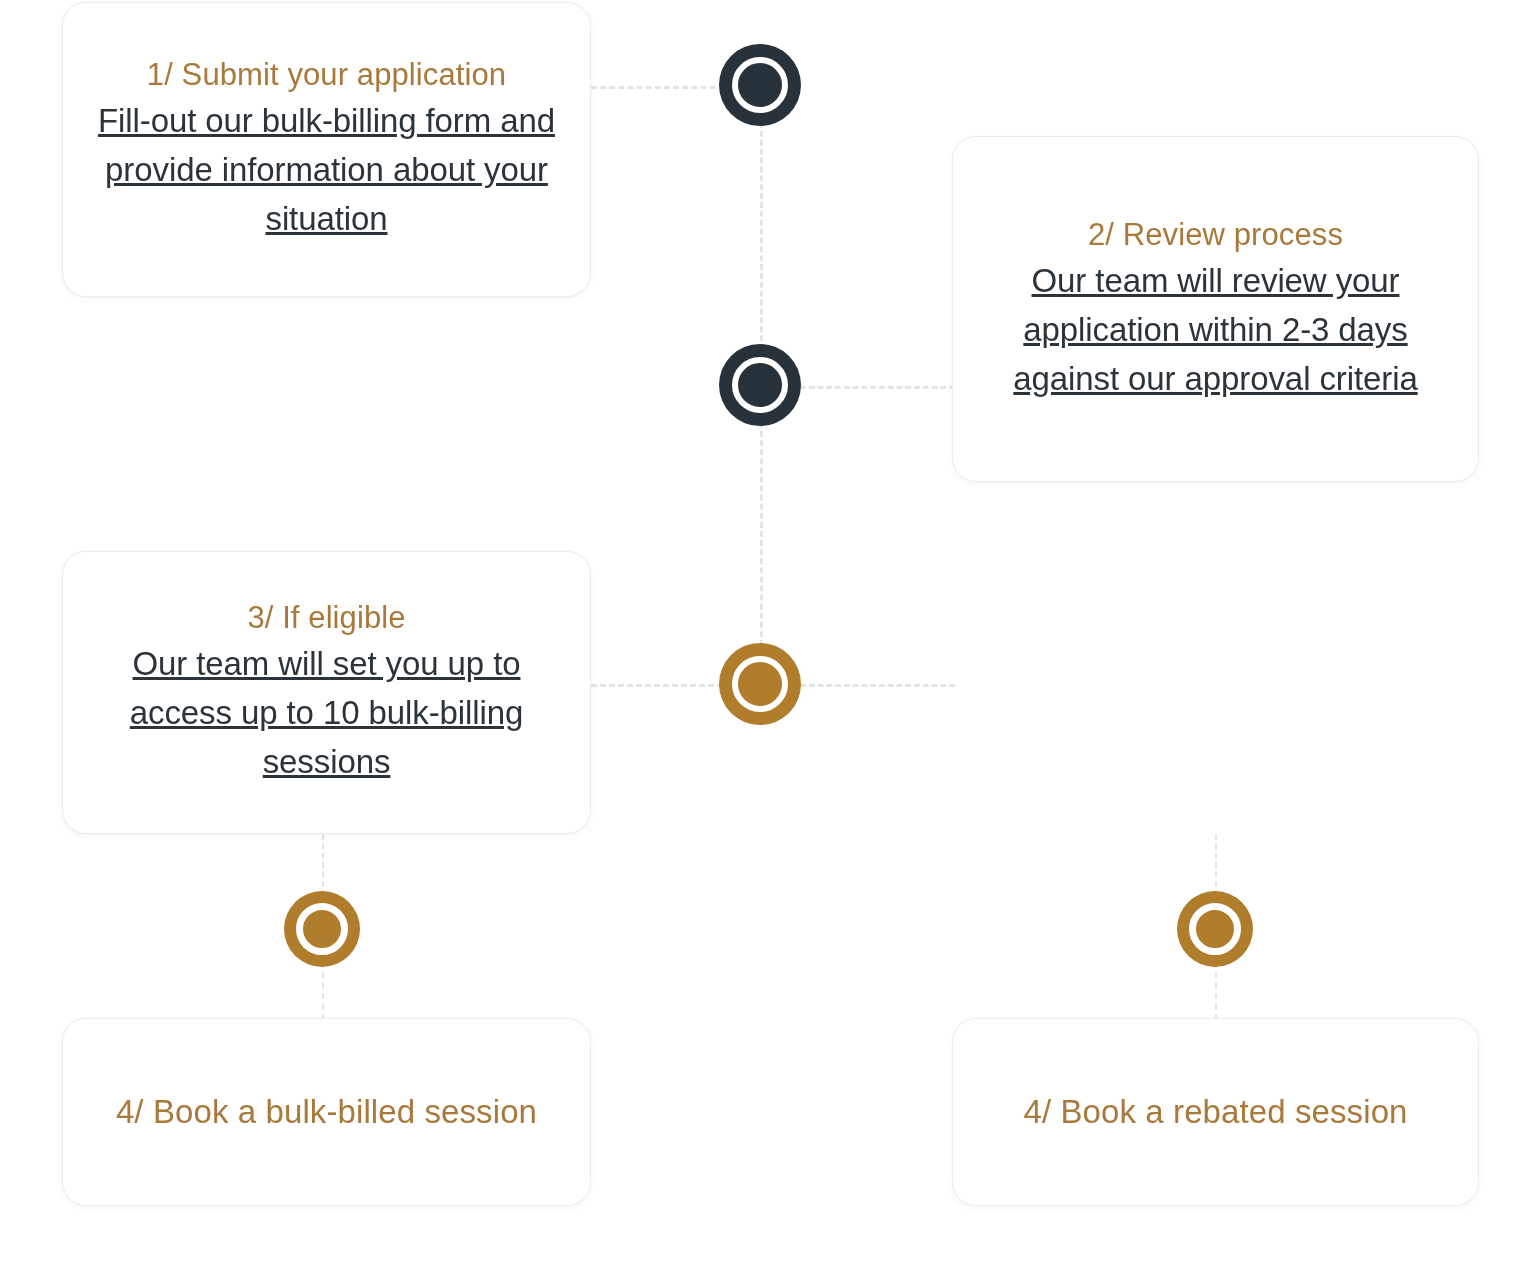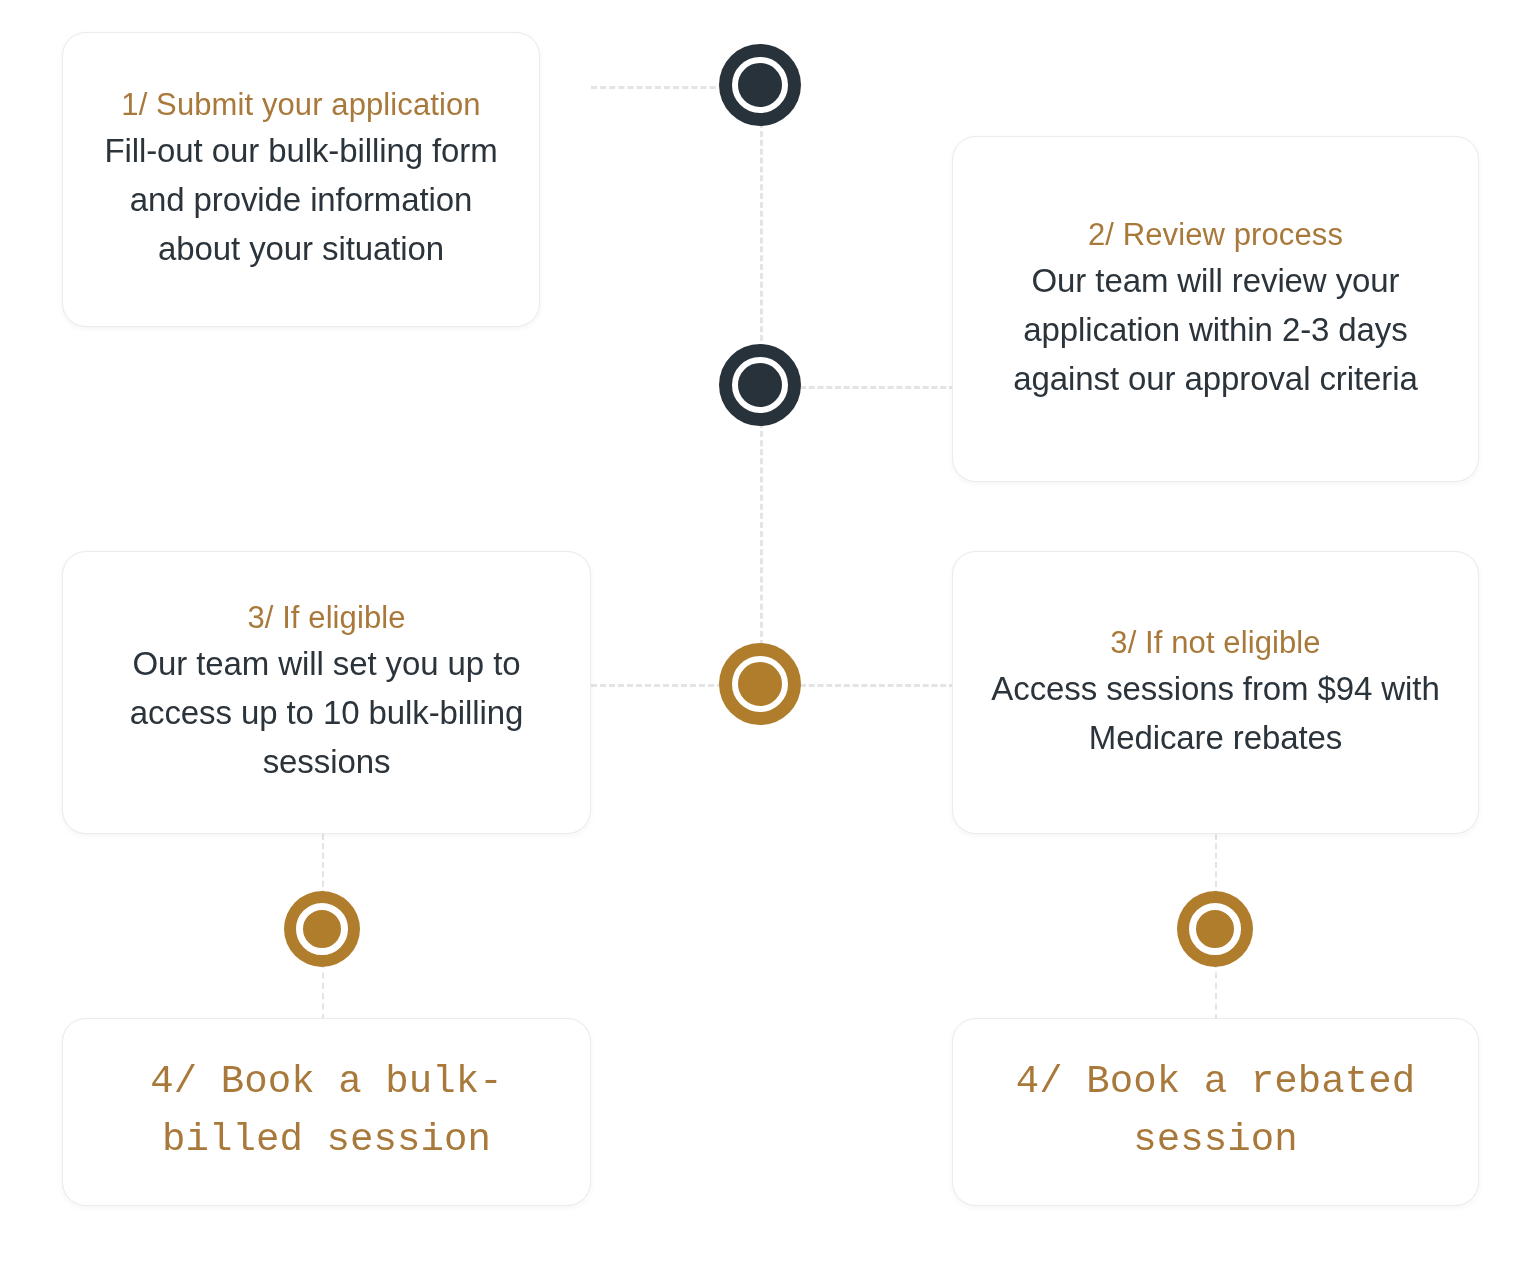--- a/index.html
+++ b/index.html
@@ -44,31 +44,31 @@
     margin: 0 0 2px 0;
     white-space: nowrap;
   }
   .card-body {
     color: #2b333b;
     font-size: 33px;
     line-height: 1.48;
     font-weight: 400;
     margin: 0;
     letter-spacing: -0.1px;
+    text-decoration: underline;
   }
   .card.title-only .card-title {
     white-space: normal;
-    font-size: 39px;
+    font-size: 33px;
     line-height: 1.48;
     margin: 15px;
-    font-family: Liberation Mono, monospace;
   }
 
   
-  #card-1  { left: 62px;  top: 32px;   width: 478px; height: 295px; }
+  #card-1  { left: 62px;  top: 2px;   width: 529px; height: 295px; }
   #card-2  { left: 952px; top: 108px;  width: 527px; height: 346px; margin-top: 28px; }
   #card-3a { left: 62px;  top: 551px;  width: 529px; height: 283px; }
   #card-3b { left: 952px; top: 551px;  width: 527px; height: 283px; }
   #card-4a { left: 62px;  top: 1018px; width: 529px; height: 188px; }
   #card-4b { left: 952px; top: 1018px; width: 527px; height: 188px; align-items: center; }
 
   
   .conn {
     position: absolute;
     z-index: 1;
@@ -156,24 +156,20 @@
   <div class="card" id="card-2">
     <p class="card-title">2/ Review process</p>
     <p class="card-body">Our team will review your application within 2-3 days against our approval criteria</p>
   </div>
 
   <div class="card" id="card-3a">
     <p class="card-title">3/ If eligible</p>
     <p class="card-body">Our team will set you up to access up to 10 bulk-billing sessions</p>
   </div>
 
-  <div class="card" id="card-3b">
-    <p class="card-title">3/ If not eligible</p>
-    <p class="card-body">Access sessions from $94 with Medicare rebates</p>
-  </div>
 
   <div class="card title-only" id="card-4a">
     <p class="card-title">4/ Book a bulk-billed session</p>
   </div>
 
   <div class="card title-only" id="card-4b">
     <p class="card-title">4/ Book a rebated session</p>
   </div>
 
 </div>

